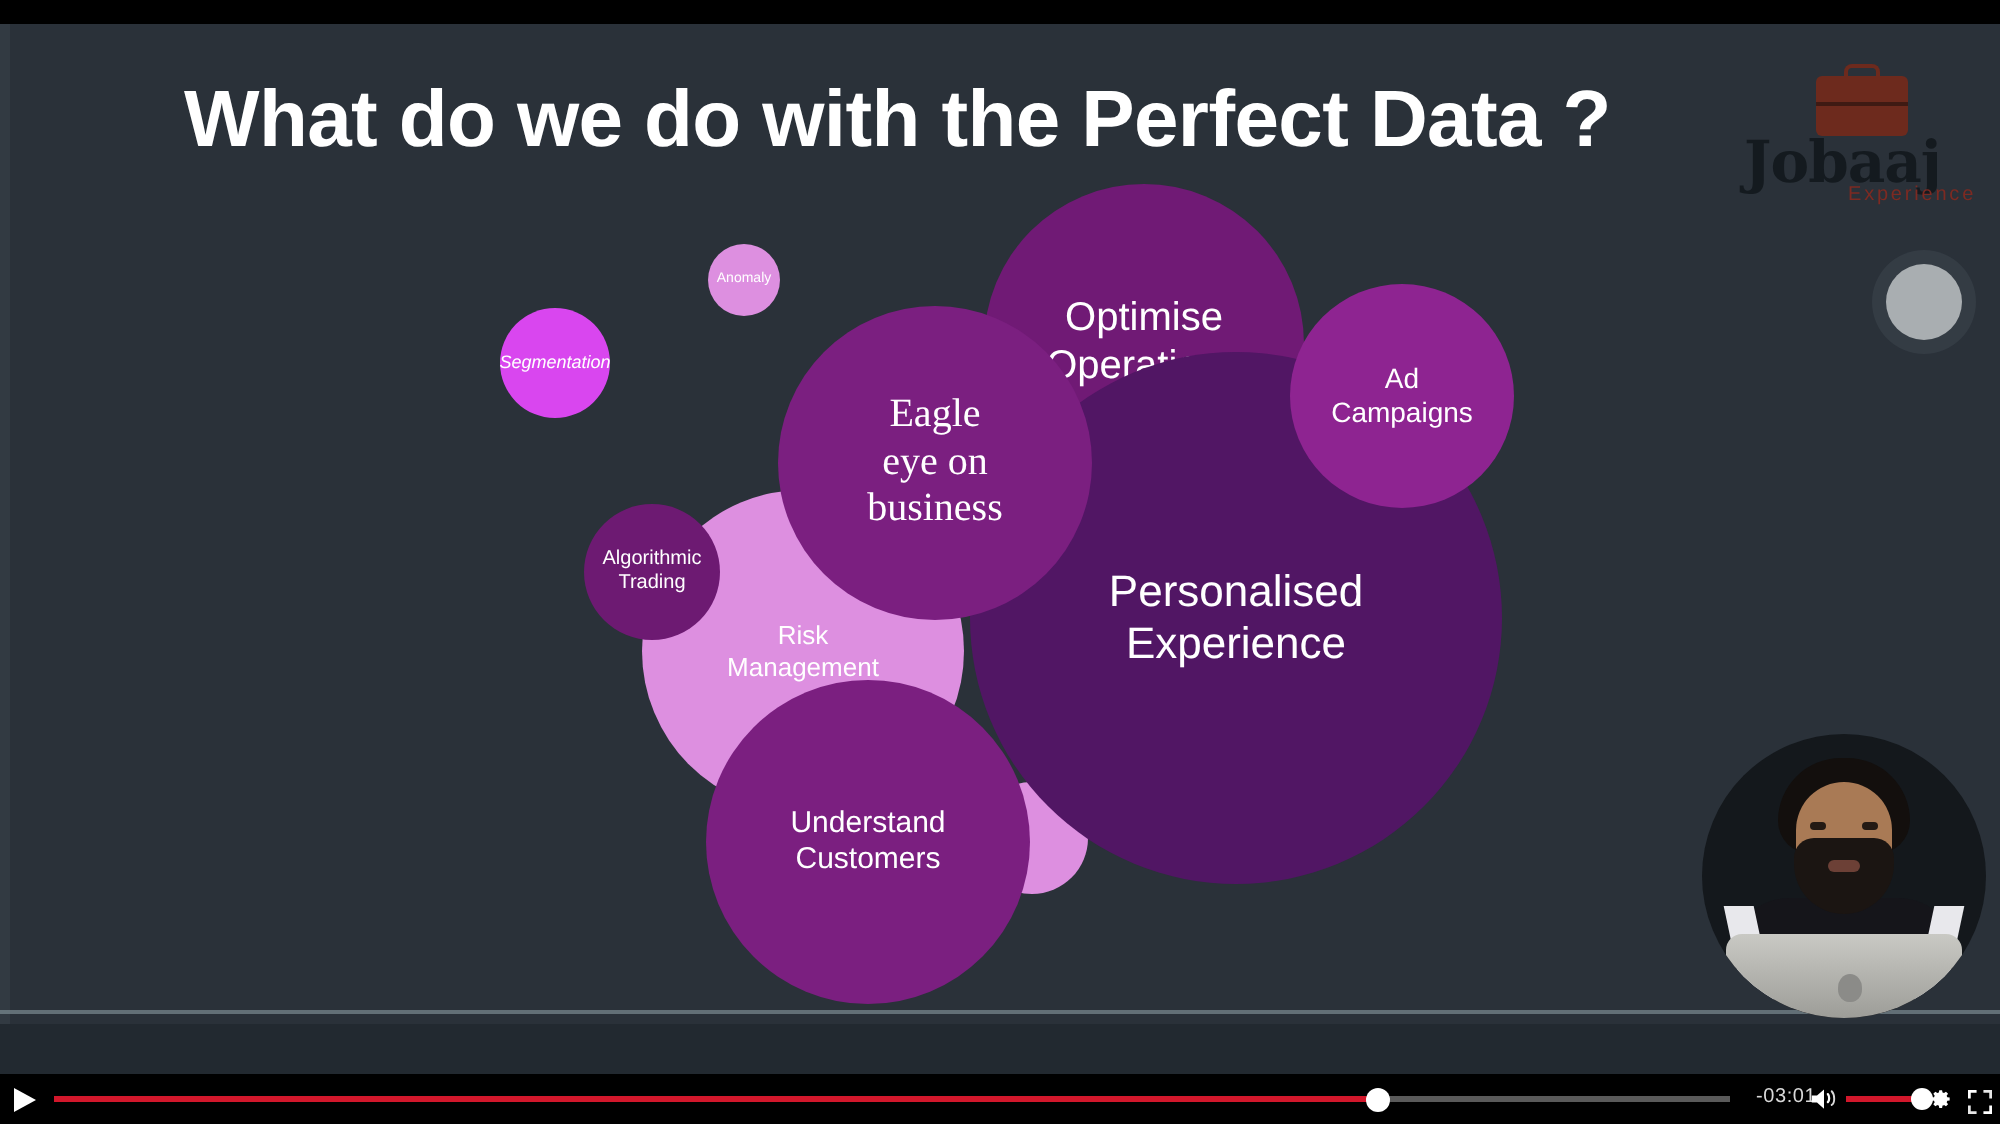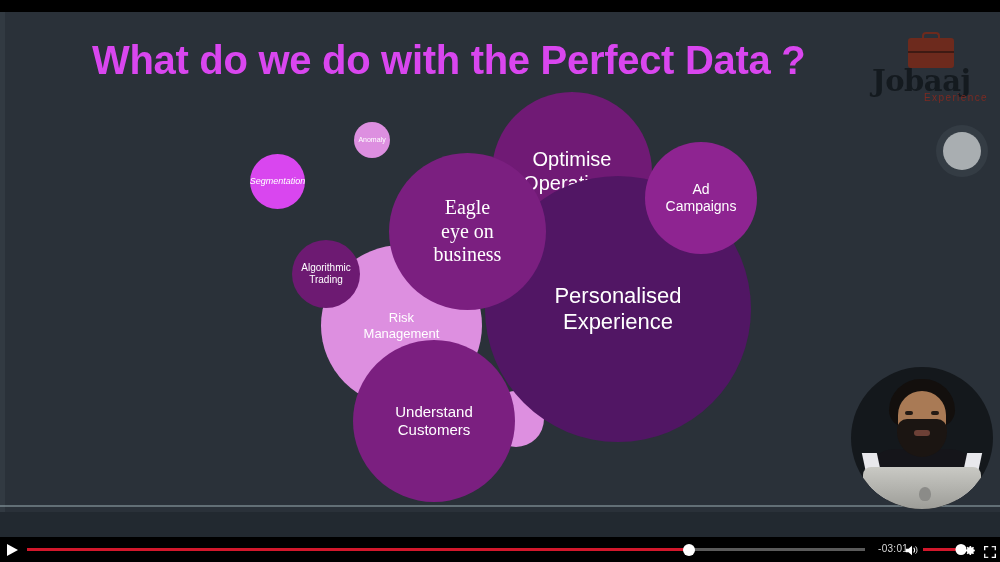--- a/index.html
+++ b/index.html
@@ -45,21 +45,21 @@
     background: #222930;
   }
 
   
   #slide-title {
     position: absolute;
     left: 92px;
     top: 26px;
     font-size: 40px;
     font-weight: 700;
-    color: #d946ef;
+    color: #ffffff;
     letter-spacing: -0.3px;
     white-space: nowrap;
   }
 
   
   #logo {
     position: absolute;
     right: 8px;
     top: 26px;
     width: 120px;
@@ -370,21 +370,21 @@
         </div>
         <div class="bubble" style="left: 492px; top: 80px; width: 160px; height: 160px; background: #701a75; font-size: 20px; z-index: 3;">
           <span>Optimise<br>Operations</span>
         </div>
         <div class="bubble" style="left: 645px; top: 130px; width: 112px; height: 112px; background: rgb(142, 36, 145); font-size: 14px; z-index: 4;">
           <span>Ad<br>Campaigns</span>
         </div>
         <div class="bubble" style="left: 321px; top: 233px; width: 161px; height: 161px; background: rgb(221, 143, 224); font-size: 13px; z-index: 2;">
           <span>Risk<br>Management</span>
         </div>
-        <div class="bubble" style="left: 292px; top: 228px; width: 68px; height: 68px; background: rgb(109, 26, 114); font-size: 10px; z-index: 5;">
+        <div class="bubble" style="left: 292px; top: 240px; width: 68px; height: 68px; background: rgb(109, 26, 114); font-size: 10px; z-index: 5;">
           <span>Algorithmic<br>Trading</span>
         </div>
         <div class="bubble" style="left: 389px; top: 141px; width: 157px; height: 157px; background: rgb(123, 31, 128); font-size: 20px; z-index: 6; font-family: Liberation Serif, serif;">
           <span>Eagle<br>eye on<br>business</span>
         </div>
         <div class="bubble" style="left: 488px; top: 379px; width: 56px; height: 56px; background: rgb(221, 143, 224); font-size: 10px; z-index: 2;"></div>
         <div class="bubble" style="left: 485px; top: 164px; width: 266px; height: 266px; background: rgb(81, 22, 100); font-size: 22px; z-index: 3;">
           <span>Personalised<br>Experience</span>
         </div>
         <div class="bubble" style="left: 353px; top: 328px; width: 162px; height: 162px; background: rgb(123, 31, 128); font-size: 15px; z-index: 7;">

